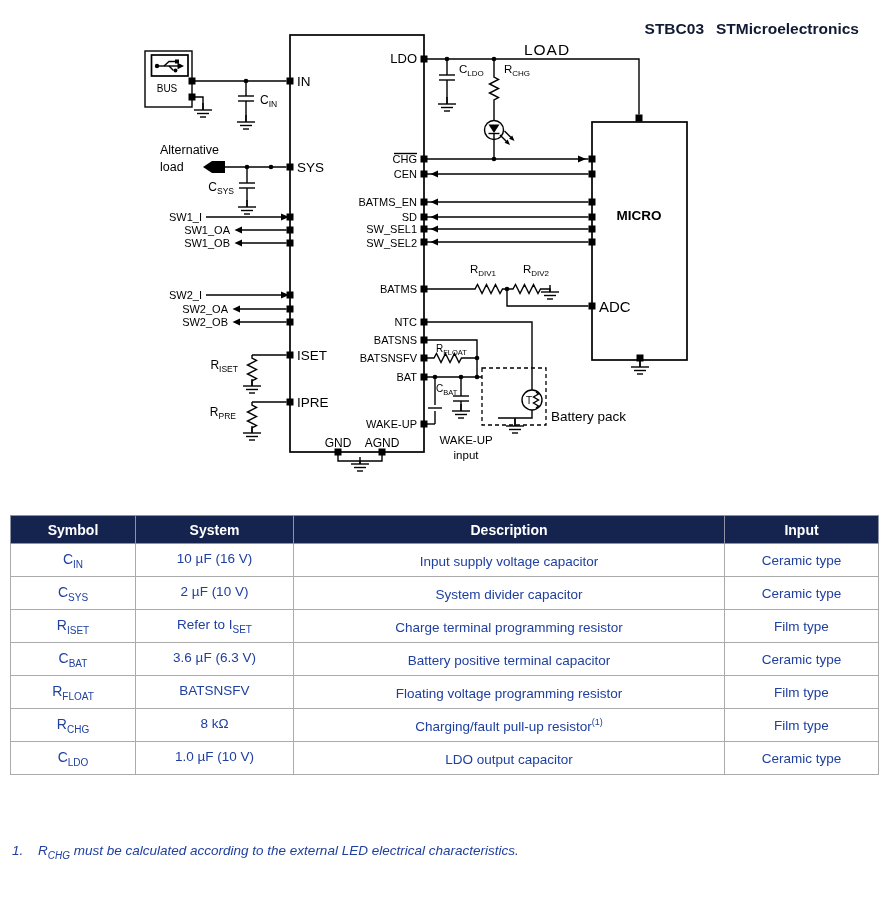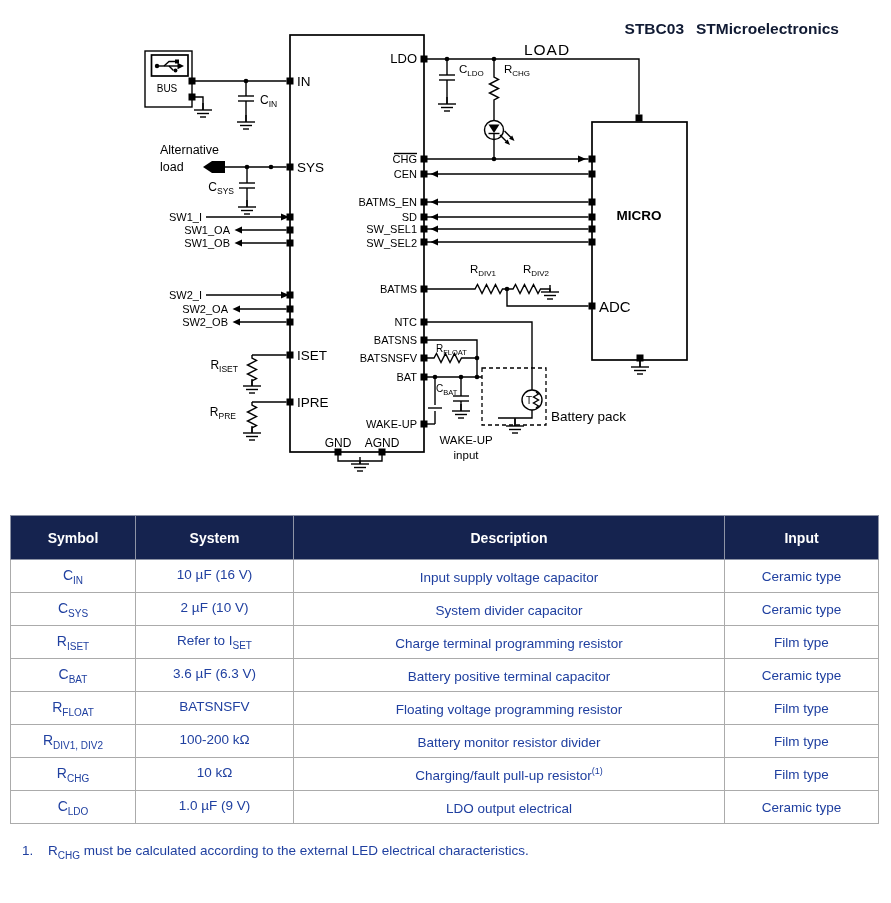--- a/index.html
+++ b/index.html
@@ -1,20 +1,20 @@
 <!DOCTYPE html>
 <html><head>
 <meta charset="utf-8">
 <style>
   html,body { margin:0; padding:0; background:#ffffff; }
   .page { position:relative; width:891px; height:903px; background:#ffffff;
           font-family:"Liberation Sans", sans-serif; overflow:hidden; }
 
   
-  .doc-header { position:absolute; top:20px; right:52px; font-weight:bold;
+  .doc-header { position:absolute; top:20px; right:32px; font-weight:bold;
                 font-size:15.5px; color:#101a33; }
   .doc-header .part { margin-right:12px; }
 
   
   .schematic { position:absolute; top:0; left:0; width:891px; height:505px; }
   .schematic .w    { fill:none; stroke:#000; stroke-width:1.4; }
   .schematic .wt   { fill:none; stroke:#000; stroke-width:1.7; }
   .schematic .dash { fill:none; stroke:#000; stroke-width:1.3; stroke-dasharray:4 3; }
   .schematic .pin  { fill:#000; }
   .schematic .dot  { fill:#000; }
@@ -24,29 +24,29 @@
   .f12 { font-size:12px; } .f125 { font-size:12.5px; } .f13 { font-size:13px; }
   .f135 { font-size:13.5px; } .f15 { font-size:15px; } .f155 { font-size:15.5px; }
   .sub85 { font-size:8.5px; } .sub8 { font-size:8px; } .sub75 { font-size:7.5px; }
   .bold { font-weight:bold; }
 
   
   .comp-table { position:absolute; left:10px; top:515px; width:868px;
                 border-collapse:collapse; table-layout:fixed; }
   .comp-table th { background:#15234f; color:#ffffff; font-weight:bold;
                    font-size:14px; height:27px; border:1px solid #8d93a5;
-                   padding:8px; }
+                   padding:0; }
   .comp-table td { color:#2040a0; font-size:13.5px; height:32px;
                    border:1px solid #ababab; padding:0; text-align:center; }
   .comp-table td sub { font-size:10px; }
   .comp-table td.sym { font-size:14px; }
   .comp-table td sup { font-size:9px; }
 
   
-  .footnote { position:absolute; left:22px; top:843px; 
+  .footnote { position:absolute; left:12px; top:843px; font-style:italic;
               font-size:13.5px; color:#2040a0; }
   .footnote .fn-num { display:inline-block; width:26px; }
   .footnote sub { font-size:10px; }
 </style>
 </head>
 <body>
 
 <div class="page">
 
   <svg class="schematic" viewBox="0 0 891 505">
@@ -364,35 +364,29 @@
         <td><span>Battery positive terminal capacitor</span><sup></sup></td>
         <td>Ceramic type</td>
       </tr>
       <tr>
         <td class="sym"><span>R</span><sub>FLOAT</sub></td>
         <td><span>BATSNSFV</span><sub></sub></td>
         <td><span>Floating voltage programming resistor</span><sup></sup></td>
         <td>Film type</td>
       </tr>
       <tr>
-        <td class="sym"><span>R</span><sub>DIV1, DIV2</sub></td>
-        <td><span>100-200 kΩ</span><sub></sub></td>
-        <td><span>Battery monitor resistor divider</span><sup></sup></td>
-        <td>Film type</td>
-      </tr>
-      <tr>
         <td class="sym"><span>R</span><sub>CHG</sub></td>
-        <td><span>10 kΩ</span><sub></sub></td>
+        <td><span>8 kΩ</span><sub></sub></td>
         <td><span>Charging/fault pull-up resistor</span><sup>(1)</sup></td>
         <td>Film type</td>
       </tr>
       <tr>
         <td class="sym"><span>C</span><sub>LDO</sub></td>
-        <td><span>1.0 µF (9 V)</span><sub></sub></td>
-        <td><span>LDO output electrical</span><sup></sup></td>
+        <td><span>1.0 µF (10 V)</span><sub></sub></td>
+        <td><span>LDO output capacitor</span><sup></sup></td>
         <td>Ceramic type</td>
       </tr>
     </tbody>
   </table>
 
   <div class="footnote">
     <span class="fn-num">1.</span><span><span>R</span><sub>CHG</sub><span> must be calculated according to the external LED electrical characteristics.</span></span>
   </div>
 
 </div>

